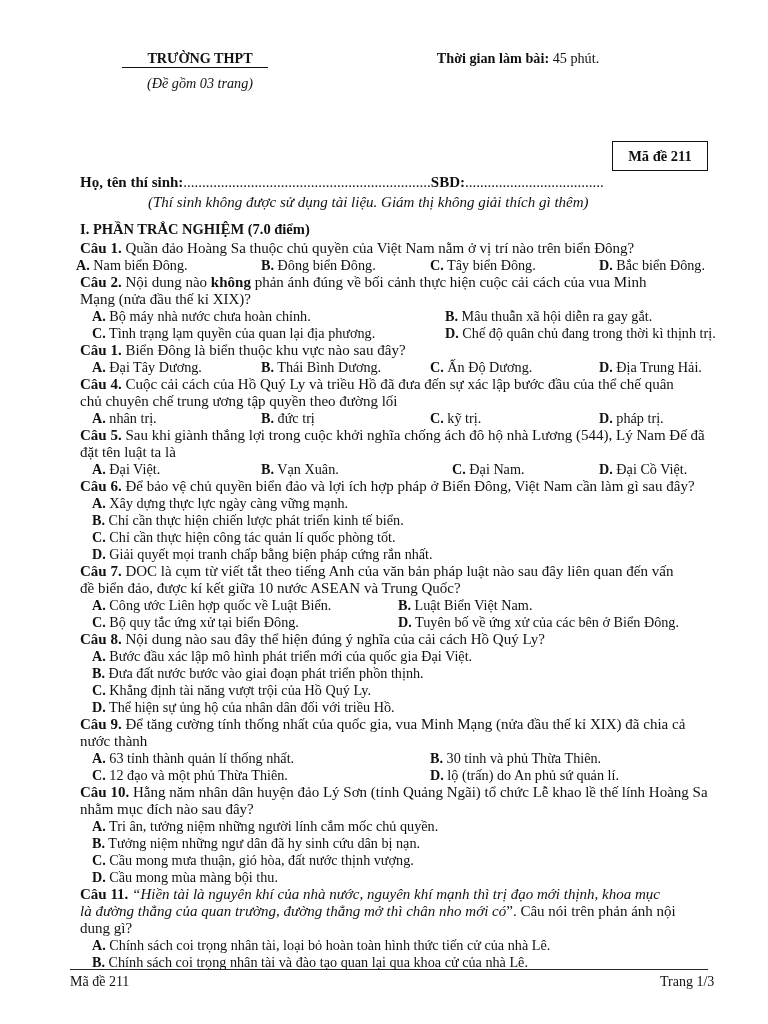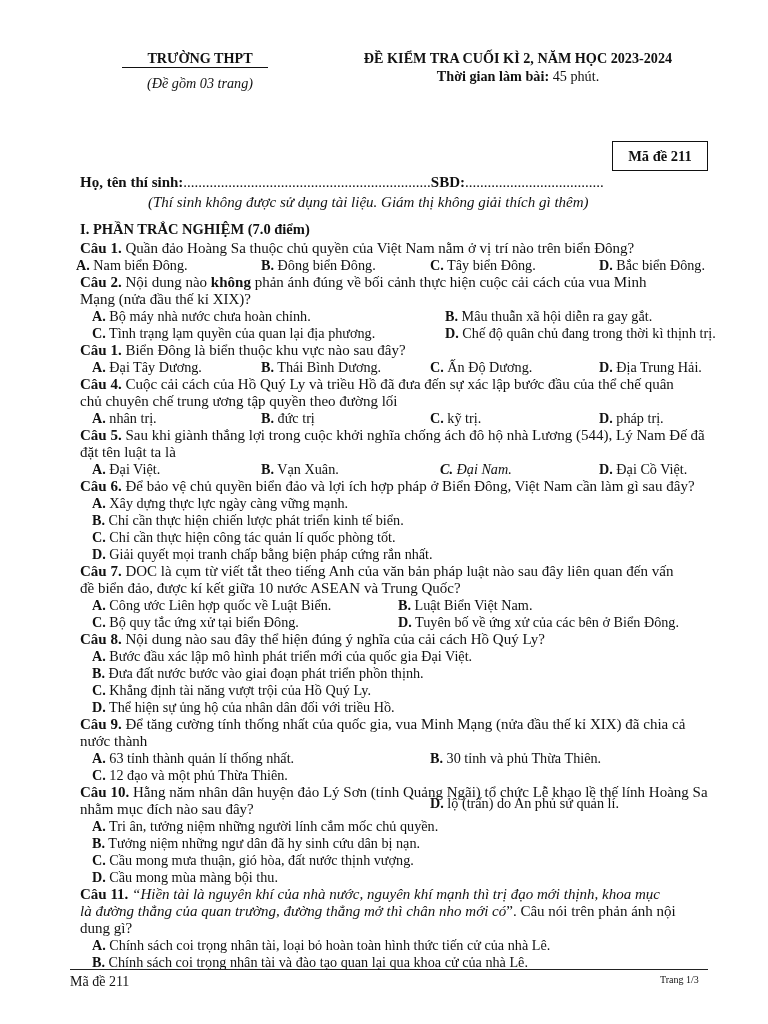--- a/index.html
+++ b/index.html
@@ -22,33 +22,32 @@
     border: 1.5px solid #111; box-sizing: border-box;
     display: flex; align-items: center; justify-content: center;
     font-weight: bold; font-size: 14.5px;
   }
 
   .line { position: absolute; left: 80px; white-space: nowrap; line-height: 17px; font-size: 15px; }
   .opt { position: absolute; white-space: nowrap; line-height: 17px; font-size: 14.2px; }
 
   .footer-rule { position: absolute; left: 70px; top: 969px; width: 638px; height: 1px; background: #222; }
   .footer-left { left: 70px; top: 974px; font-size: 14px; }
-  .footer-right { left: 660px; top: 974px; font-size: 10px; text-align: right; }
+  .footer-right { left: 660px; top: 974px; font-size: 14px; text-align: right; }
 </style>
 </head>
 <body>
 
 <div class="abs hdr-left">
   <div class="b">TRƯỜNG THPT</div>
   <span class="underline-line"></span>
   <div class="i" style="margin-top:6px;">(Đề gồm 03 trang)</div>
 </div>
 
 <div class="abs hdr-right">
-  <div class="b">ĐỀ KIỂM TRA CUỐI KÌ 2, NĂM HỌC 2023-2024</div>
   <div><span class="b">Thời gian làm bài:</span><span> 45 phút.</span></div>
 </div>
 
 <div class="abs code-box">Mã đề 211</div>
 
 <div class="line" style="top:174px;">
   <span class="b">Họ, tên thí sinh:</span><span>..................................................................</span><span class="b">SBD:</span><span>.....................................</span>
 </div>
 <div class="line i" style="top:194px; left:148px;">(Thí sinh không được sử dụng tài liệu. Giám thị không giải thích gì thêm)</div>
 
@@ -77,21 +76,21 @@
 <div class="line" style="top:393px;">chủ chuyên chế trung ương tập quyền theo đường lối</div>
 <div class="opt" style="top:410px; left:92px;"><span class="b">A.</span><span> nhân trị.</span></div>
 <div class="opt" style="top:410px; left:261px;"><span class="b">B.</span><span> đức trị</span></div>
 <div class="opt" style="top:410px; left:430px;"><span class="b">C.</span><span> kỹ trị.</span></div>
 <div class="opt" style="top:410px; left:599px;"><span class="b">D.</span><span> pháp trị.</span></div>
 
 <div class="line" style="top:427px;"><span class="b">Câu 5.</span><span> Sau khi giành thắng lợi trong cuộc khởi nghĩa chống ách đô hộ nhà Lương (544), Lý Nam Đế đã</span></div>
 <div class="line" style="top:444px;">đặt tên luật ta là</div>
 <div class="opt" style="top:461px; left:92px;"><span class="b">A.</span><span> Đại Việt.</span></div>
 <div class="opt" style="top:461px; left:261px;"><span class="b">B.</span><span> Vạn Xuân.</span></div>
-<div class="opt" style="top:461px; left:440px;font-style:italic;"><span class="b">C.</span><span> Đại Nam.</span></div>
+<div class="opt" style="top:461px; left:452px;"><span class="b">C.</span><span> Đại Nam.</span></div>
 <div class="opt" style="top:461px; left:599px;"><span class="b">D.</span><span> Đại Cồ Việt.</span></div>
 
 <div class="line" style="top:478px;"><span class="b">Câu 6.</span><span> Để bảo vệ chủ quyền biển đảo và lợi ích hợp pháp ở Biển Đông, Việt Nam cần làm gì sau đây?</span></div>
 <div class="opt" style="top:495px; left:92px;"><span class="b">A.</span><span> Xây dựng thực lực ngày càng vững mạnh.</span></div>
 <div class="opt" style="top:512px; left:92px;"><span class="b">B.</span><span> Chỉ cần thực hiện chiến lược phát triển kinh tế biển.</span></div>
 <div class="opt" style="top:529px; left:92px;"><span class="b">C.</span><span> Chỉ cần thực hiện công tác quản lí quốc phòng tốt.</span></div>
 <div class="opt" style="top:546px; left:92px;"><span class="b">D.</span><span> Giải quyết mọi tranh chấp bằng biện pháp cứng rắn nhất.</span></div>
 
 <div class="line" style="top:563px;"><span class="b">Câu 7.</span><span> DOC là cụm từ viết tắt theo tiếng Anh của văn bản pháp luật nào sau đây  liên quan đến vấn</span></div>
 <div class="line" style="top:580px;">đề biển đảo, được kí kết giữa 10 nước ASEAN và Trung Quốc?</div>
@@ -104,21 +103,21 @@
 <div class="opt" style="top:648px; left:92px;"><span class="b">A.</span><span> Bước đầu xác lập mô hình phát triển mới của quốc gia Đại Việt.</span></div>
 <div class="opt" style="top:665px; left:92px;"><span class="b">B.</span><span> Đưa đất nước bước vào giai đoạn phát triển phồn thịnh.</span></div>
 <div class="opt" style="top:682px; left:92px;"><span class="b">C.</span><span> Khẳng định tài năng vượt trội của Hồ Quý Ly.</span></div>
 <div class="opt" style="top:699px; left:92px;"><span class="b">D.</span><span> Thể hiện sự ủng hộ của nhân dân đối với triều Hồ.</span></div>
 
 <div class="line" style="top:716px;"><span class="b">Câu 9.</span><span> Để tăng cường tính thống nhất của quốc gia, vua Minh Mạng (nửa đầu thế  kỉ XIX) đã chia cả</span></div>
 <div class="line" style="top:733px;">nước thành</div>
 <div class="opt" style="top:750px; left:92px;"><span class="b">A.</span><span> 63 tỉnh thành quản lí thống nhất.</span></div>
 <div class="opt" style="top:750px; left:430px;"><span class="b">B.</span><span> 30 tỉnh và phủ Thừa Thiên.</span></div>
 <div class="opt" style="top:767px; left:92px;"><span class="b">C.</span><span> 12 đạo và một phủ Thừa Thiên.</span></div>
-<div class="opt" style="top:767px; left:430px;margin-top:28px;"><span class="b">D.</span><span> lộ (trấn) do An phủ sứ quản lí.</span></div>
+<div class="opt" style="top:767px; left:430px;"><span class="b">D.</span><span> lộ (trấn) do An phủ sứ quản lí.</span></div>
 
 <div class="line" style="top:784px;"><span class="b">Câu 10.</span><span> Hằng năm nhân dân huyện đảo Lý Sơn (tỉnh Quảng Ngãi) tổ chức Lễ khao lề thế lính Hoàng Sa</span></div>
 <div class="line" style="top:801px;">nhằm mục đích nào sau đây?</div>
 <div class="opt" style="top:818px; left:92px;"><span class="b">A.</span><span> Tri ân, tưởng niệm những người lính cắm mốc chủ quyền.</span></div>
 <div class="opt" style="top:835px; left:92px;"><span class="b">B.</span><span> Tưởng niệm những ngư dân đã hy sinh cứu dân bị nạn.</span></div>
 <div class="opt" style="top:852px; left:92px;"><span class="b">C.</span><span> Cầu mong mưa thuận, gió hòa, đất nước thịnh vượng.</span></div>
 <div class="opt" style="top:869px; left:92px;"><span class="b">D.</span><span> Cầu mong mùa màng bội thu.</span></div>
 
 <div class="line" style="top:886px;"><span class="b">Câu 11.</span><span class="i"> “Hiền tài là nguyên khí của nhà nước, nguyên khí mạnh thì trị đạo mới  thịnh, khoa mục</span></div>
 <div class="line" style="top:903px;"><span class="i">là đường thẳng của quan trường, đường thẳng mở thì chân nho  mới có</span><span>”. Câu nói trên phản ánh nội</span></div>

